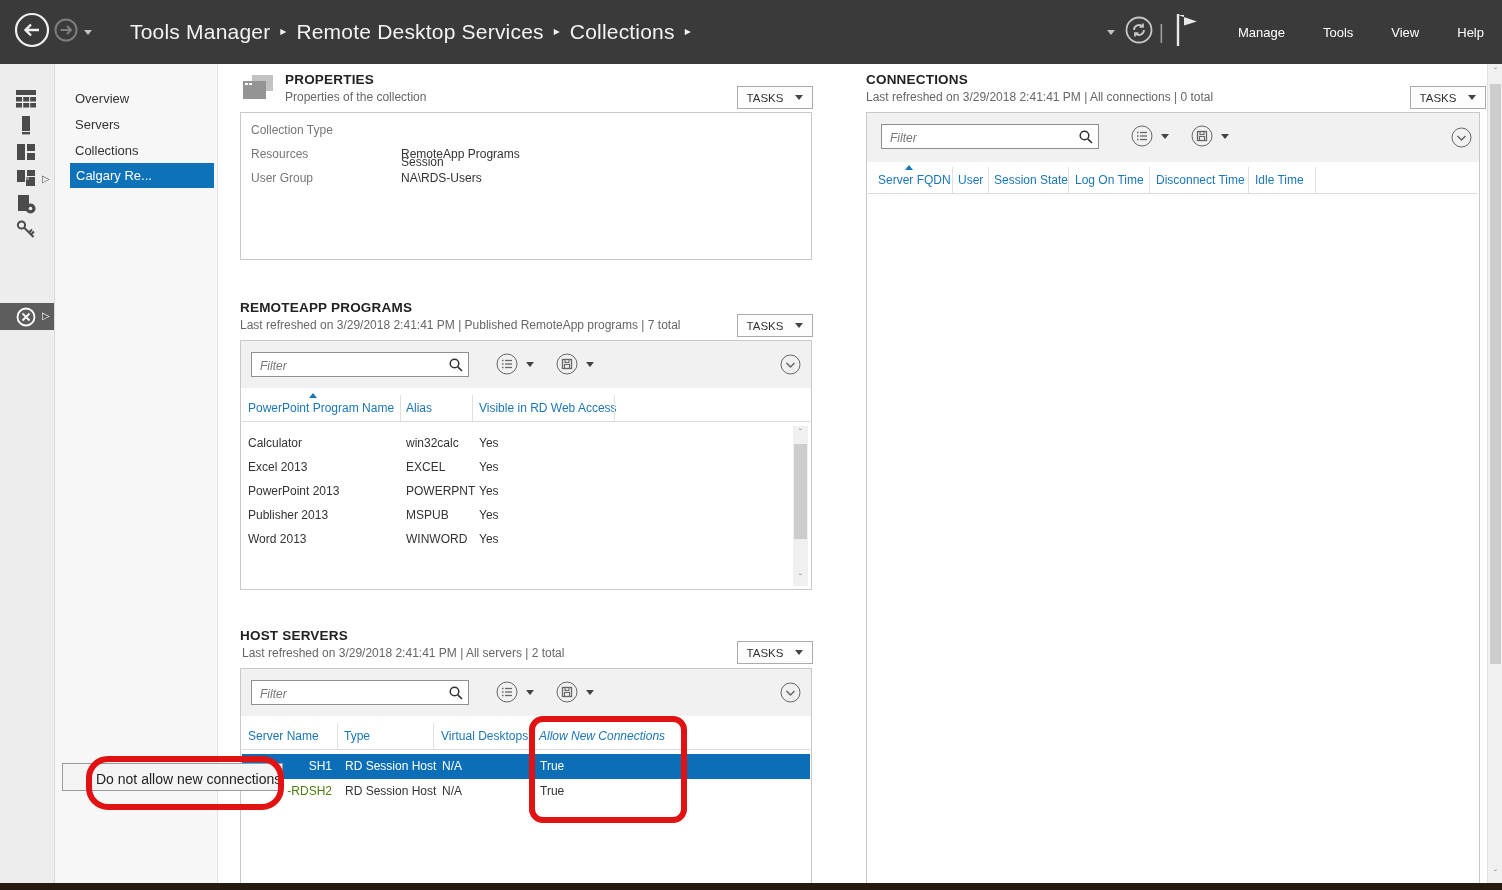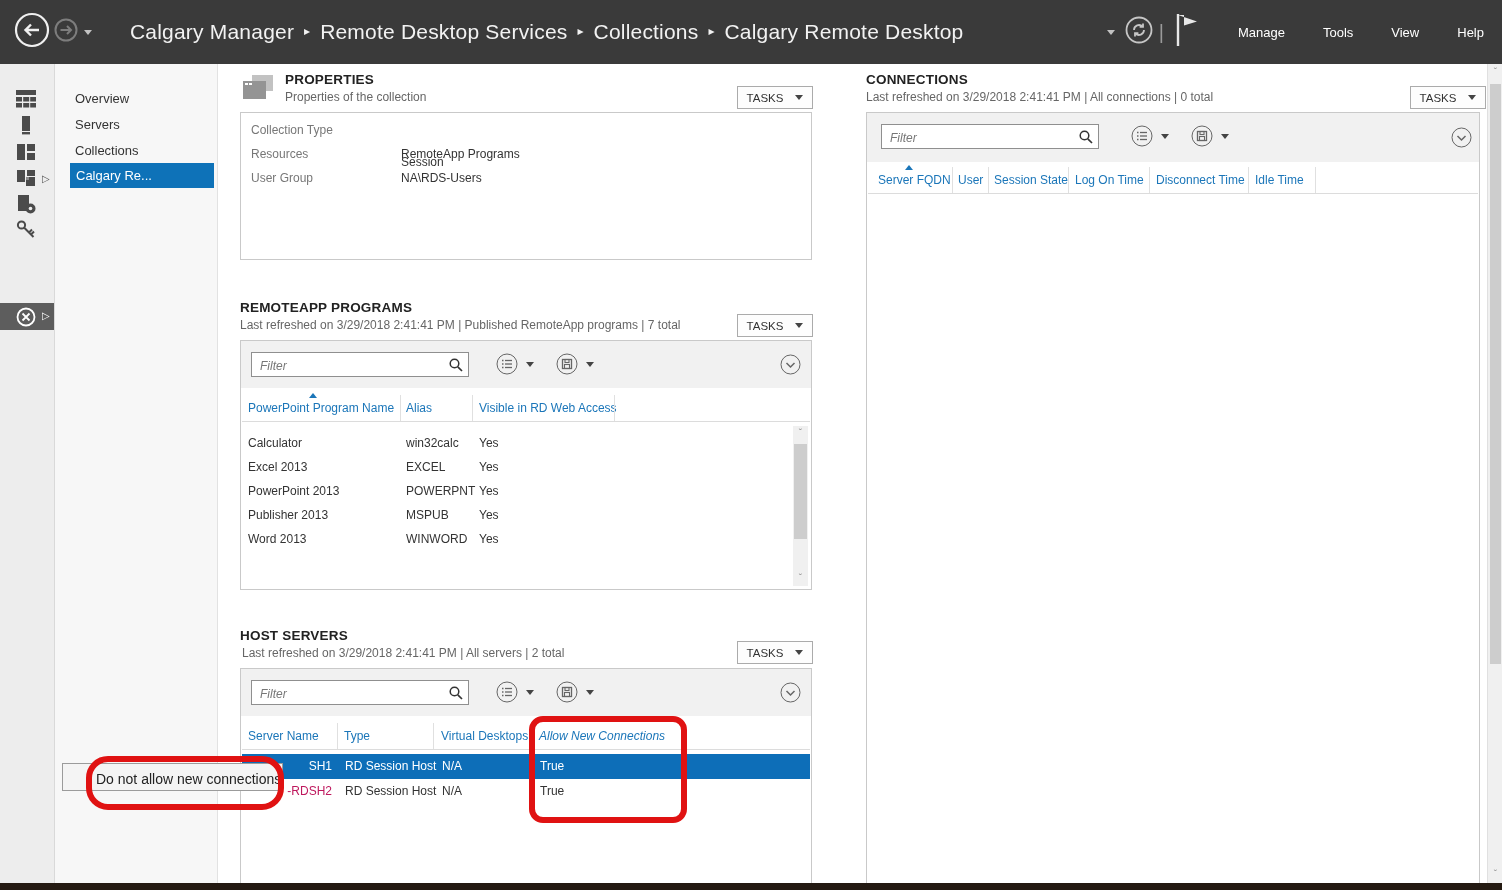--- a/index.html
+++ b/index.html
@@ -51,21 +51,21 @@
   
   .col-head{position:absolute;font-size:12px;color:#1b76b9;white-space:nowrap;cursor:default;}
   .col-sep{position:absolute;width:1px;height:26px;background:#e0e0e0;}
   .head-line{position:absolute;height:1px;background:#dcdcdc;}
   .sort-up{position:absolute;width:0;height:0;border-left:4px solid transparent;border-right:4px solid transparent;border-bottom:5px solid #1b76b9;}
   .cell{position:absolute;font-size:12px;color:#333;white-space:nowrap;top:5px;}
   .ra-row{position:absolute;left:0;width:540px;height:24px;}
   .hs-row{position:absolute;left:1px;right:1px;height:25px;}
   .hs-row.selected{background:#0d6eb8;}
   .hs-row.selected .cell{color:#ffffff;}
-  .hs-name{position:absolute;left:0;width:90px;text-align:right;top:5px;font-size:12px;color:#be185d;white-space:nowrap;}
+  .hs-name{position:absolute;left:0;width:90px;text-align:right;top:5px;font-size:12px;color:#4d7c0f;white-space:nowrap;}
   .hs-row.selected .hs-name{color:#fff;}
 
   
   .sb-track{position:absolute;background:#f0f0f0;}
   .sb-thumb{position:absolute;background:#cdcdcd;}
   .sb-chev{position:absolute;font-size:10px;color:#888;text-align:center;width:100%;}
 
   
   #tooltip{position:absolute;left:62px;top:763px;width:221px;height:28px;background:#f4f4f4;border:1px solid #9b9b9b;box-sizing:border-box;}
   #tooltip span{position:absolute;left:33px;top:7px;font-size:14px;color:#222;white-space:nowrap;}
@@ -92,27 +92,26 @@
       <span style="margin-right:6px;">
         <svg width="24" height="24" viewBox="0 0 24 24">
             <circle cx="12" cy="12" r="10.5" fill="none" stroke="#7d7d7d" stroke-width="2"></circle>
             <path d="M6.5 12 H17 M13 8 l4 4 -4 4" fill="none" stroke="#7d7d7d" stroke-width="2"></path>
           </svg>
       </span>
       <span class="caret light"></span>
     </div>
 
     <div id="breadcrumb">
-      <span class="crumb">Calgary Manager</span>
+      <span class="crumb">Tools Manager</span>
       <span class="crumb-sep">▸</span>
       <span class="crumb">Remote Desktop Services</span>
       <span class="crumb-sep">▸</span>
       <span class="crumb">Collections</span>
       <span class="crumb-sep">▸</span>
-      <span class="crumb">Calgary Remote Desktop</span>
     </div>
 
     <div id="topright">
       <span class="caret light" style="margin-right:10px;"></span>
       <span>
         <svg width="28" height="28" viewBox="0 0 28 28">
             <circle cx="14" cy="14" r="12.5" fill="none" stroke="#c6c6c6" stroke-width="1.8"></circle>
             <path d="M9 14a5 5 0 0 1 8.6-3.4" fill="none" stroke="#c6c6c6" stroke-width="1.8"></path>
             <path d="M18 7.5 v3.4 h-3.4" fill="none" stroke="#c6c6c6" stroke-width="1.8"></path>
             <path d="M19 14a5 5 0 0 1-8.6 3.4" fill="none" stroke="#c6c6c6" stroke-width="1.8"></path>

